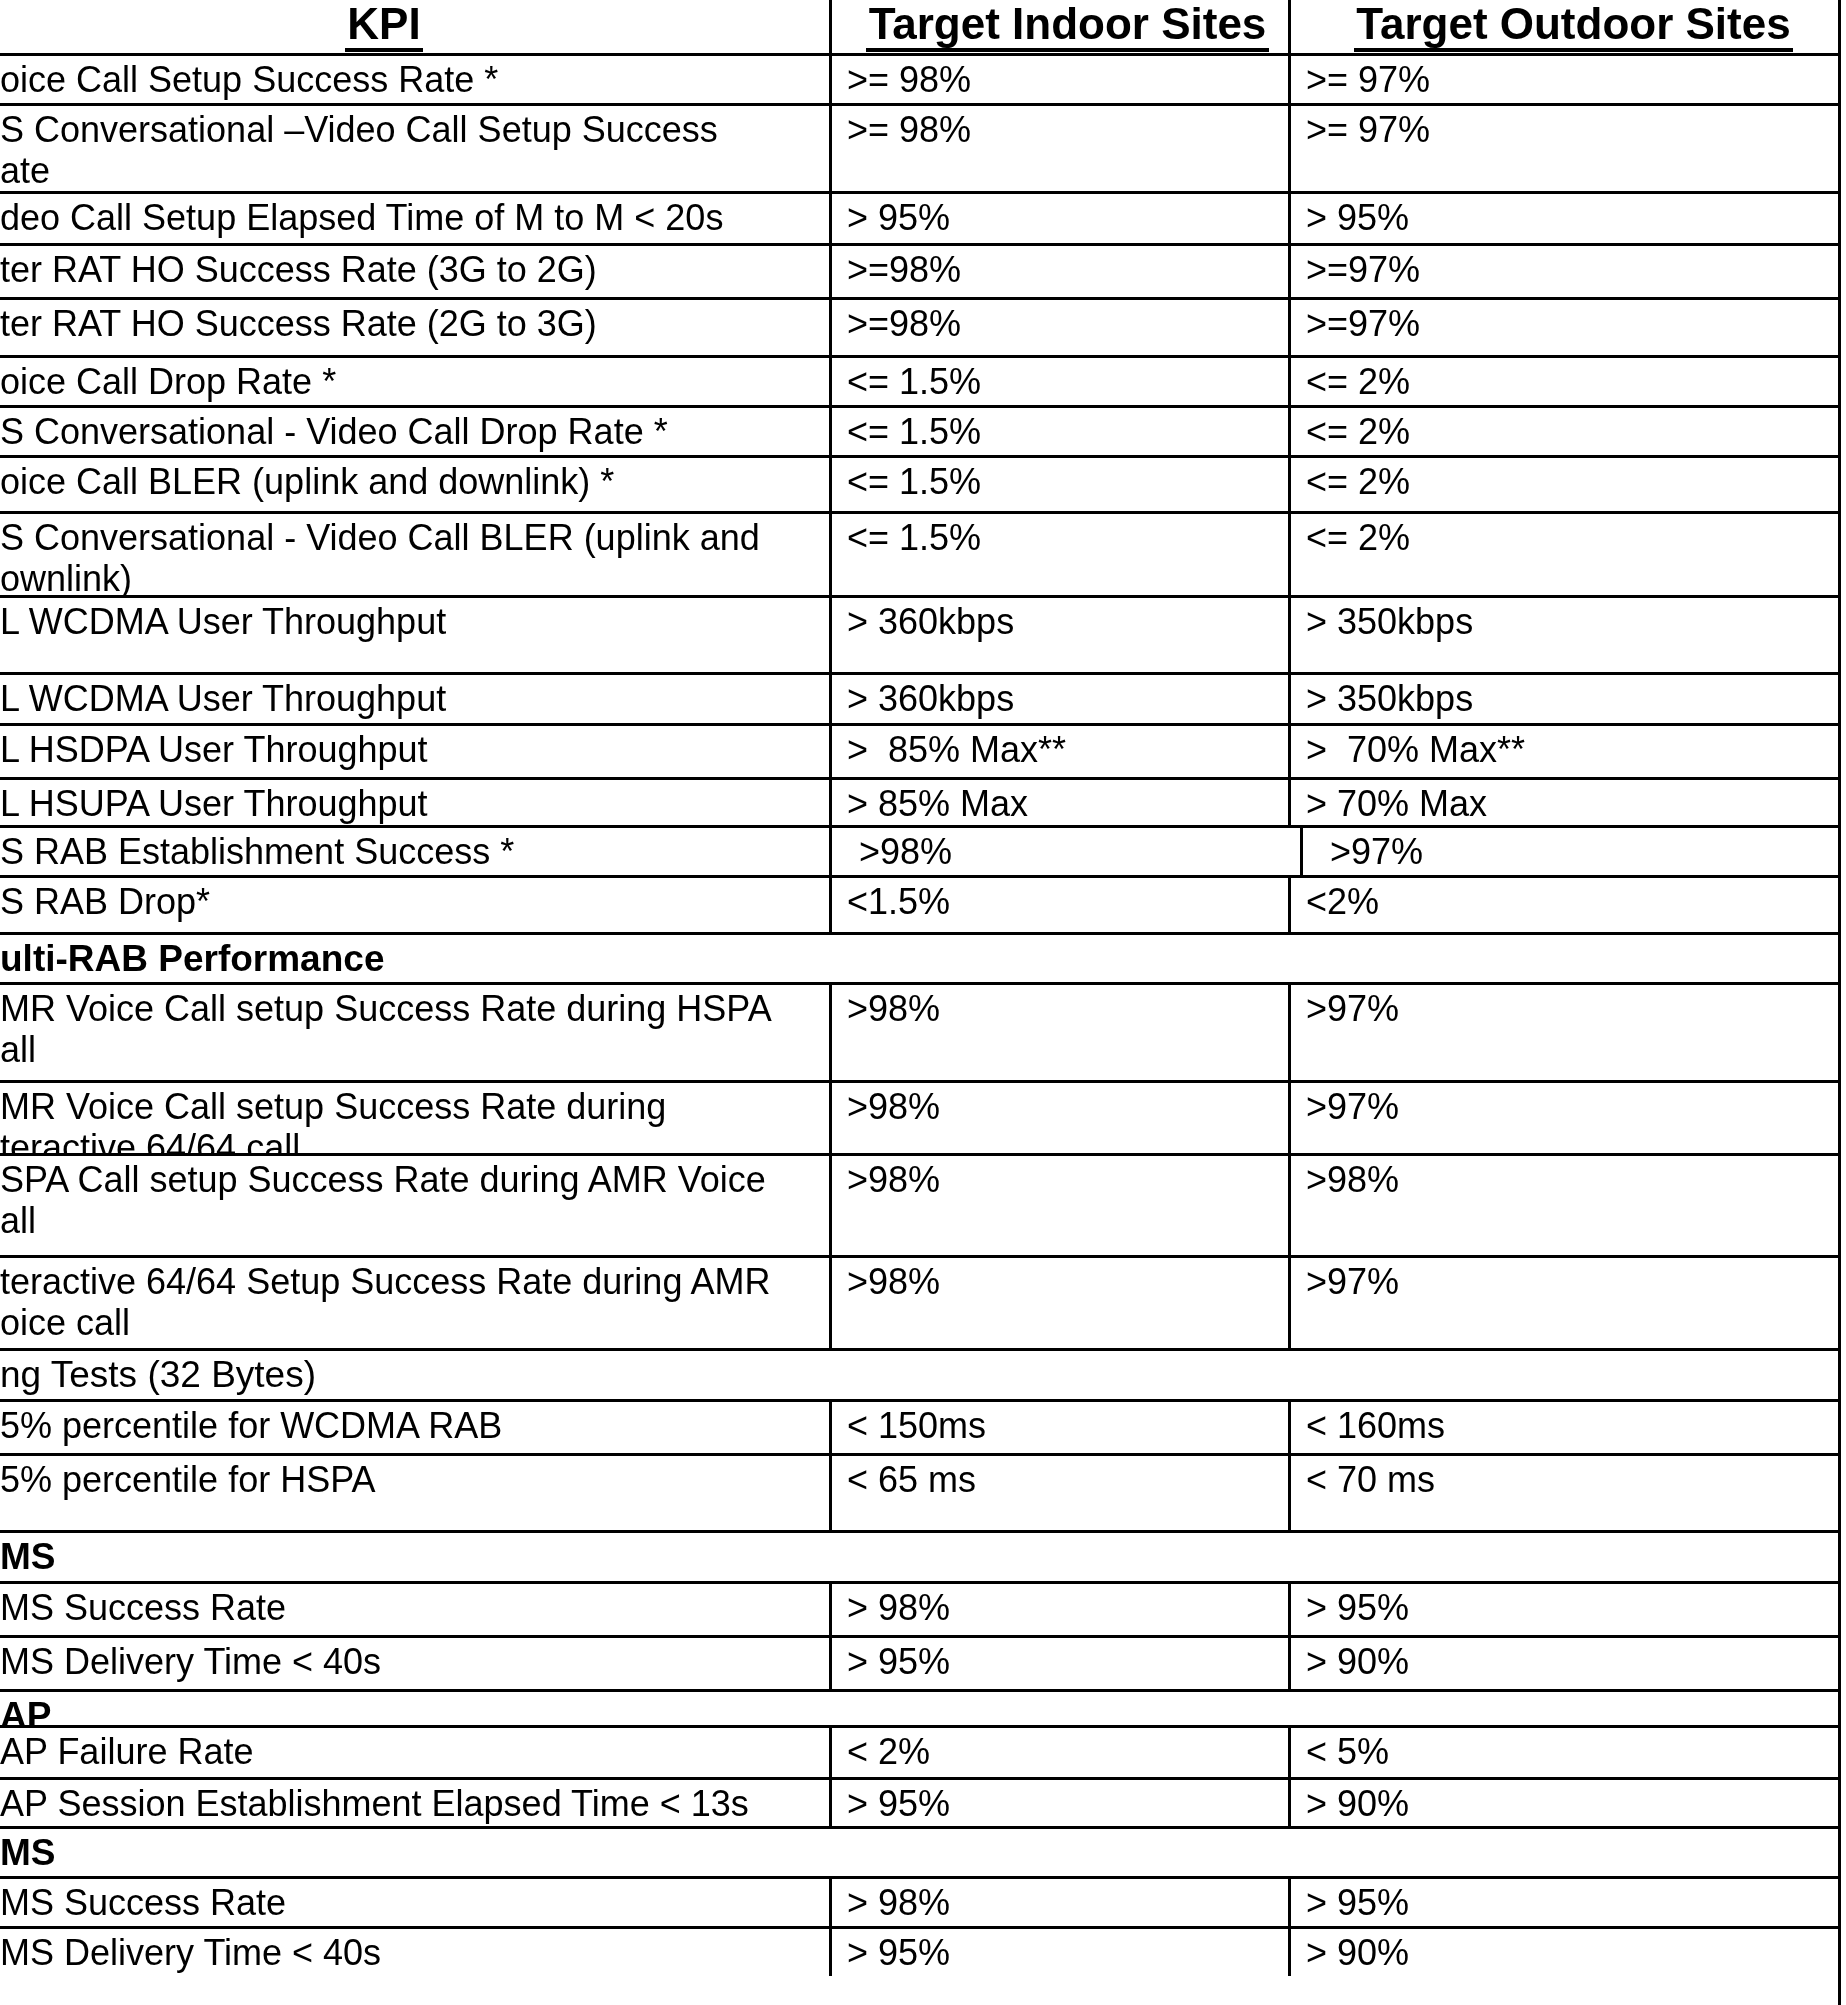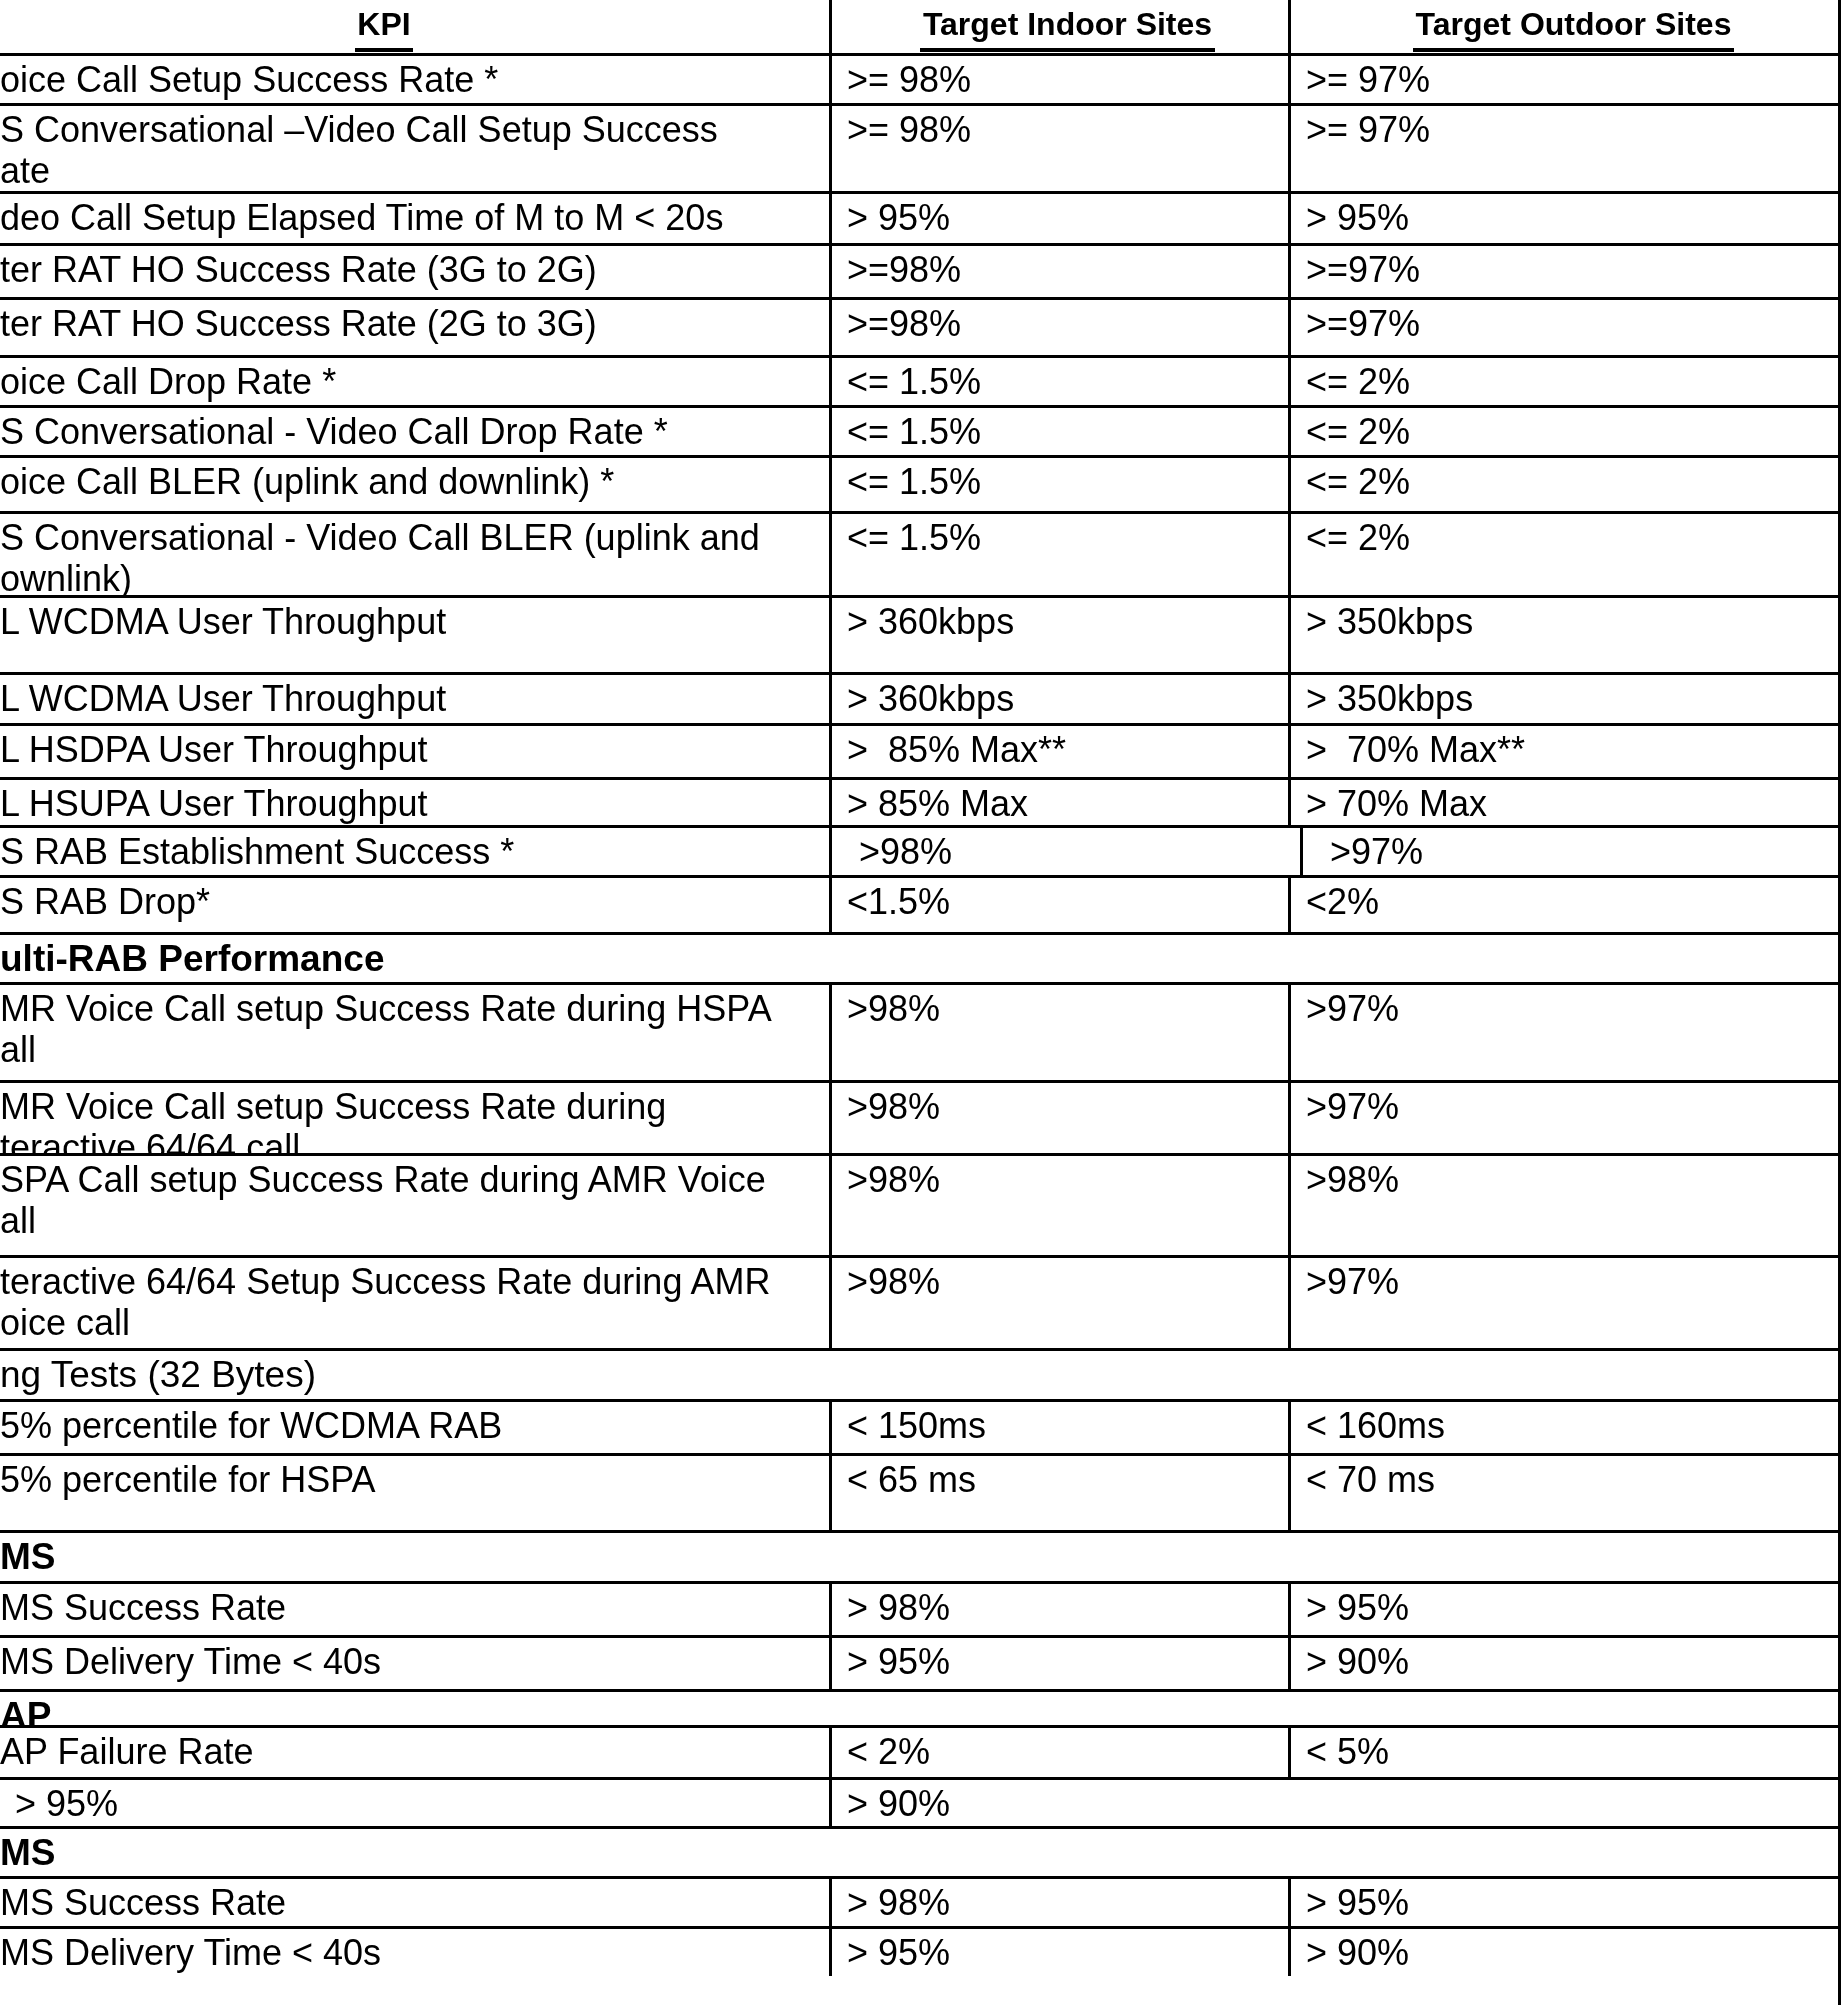--- a/index.html
+++ b/index.html
@@ -13,22 +13,22 @@
   }
   .trow{display:grid;grid-template-columns:832px 459px 550px;box-sizing:border-box;
         border-bottom:3.6px solid #000;}
   .trow:last-child{border-bottom:none;}
   .cell{box-sizing:border-box;white-space:pre-wrap;overflow:hidden;
         font-size:36px;line-height:41px;padding-top:2.7px;}
   .cell.kpi{padding-left:0;border-right:3.6px solid #000;}
   .cell.val{padding-left:15px;}
   .cell.val.indoor{border-right:3.6px solid #000;}
   
-  .trow.header .cell{font-weight:bold;font-size:32px;line-height:45px;
-        display:flex;justify-content:center;align-items:center;padding-top:0.9px;}
+  .trow.header .cell{font-weight:bold;font-size:44px;line-height:45px;
+        display:flex;justify-content:center;align-items:flex-start;padding-top:0.9px;}
   .trow.header .cell .ul{border-bottom:4.5px solid #000;padding:0 2.7px 1.8px 2.7px;display:inline-block;}
   .trow.header .cell.kpi{padding-right:61px;}
   
   .trow.section{display:block;}
   .trow.section .cell{border-right:none;font-size:37px;}
   .trow.section .cell.bold{font-weight:bold;}
 </style>
 </head>
 <body>
 
@@ -170,20 +170,21 @@
     </div>
     <div class="trow section" style="height: 36px;">
       <div class="cell bold" style="height: 100%;">AP</div>
     </div>
     <div class="trow" style="height: 52px;">
       <div class="cell kpi">AP Failure Rate</div>
       <div class="cell val indoor">&lt; 2%</div>
       <div class="cell val outdoor">&lt; 5%</div>
     </div>
     <div class="trow" style="height: 49px;">
+      <div class="cell kpi">AP Session Establishment Elapsed Time &lt; 13s</div>
       <div class="cell val indoor">&gt; 95%</div>
       <div class="cell val outdoor">&gt; 90%</div>
     </div>
     <div class="trow section" style="height: 50px;">
       <div class="cell bold" style="height: 100%;">MS</div>
     </div>
     <div class="trow" style="height: 50px;">
       <div class="cell kpi">MS Success Rate</div>
       <div class="cell val indoor">&gt; 98%</div>
       <div class="cell val outdoor">&gt; 95%</div>

